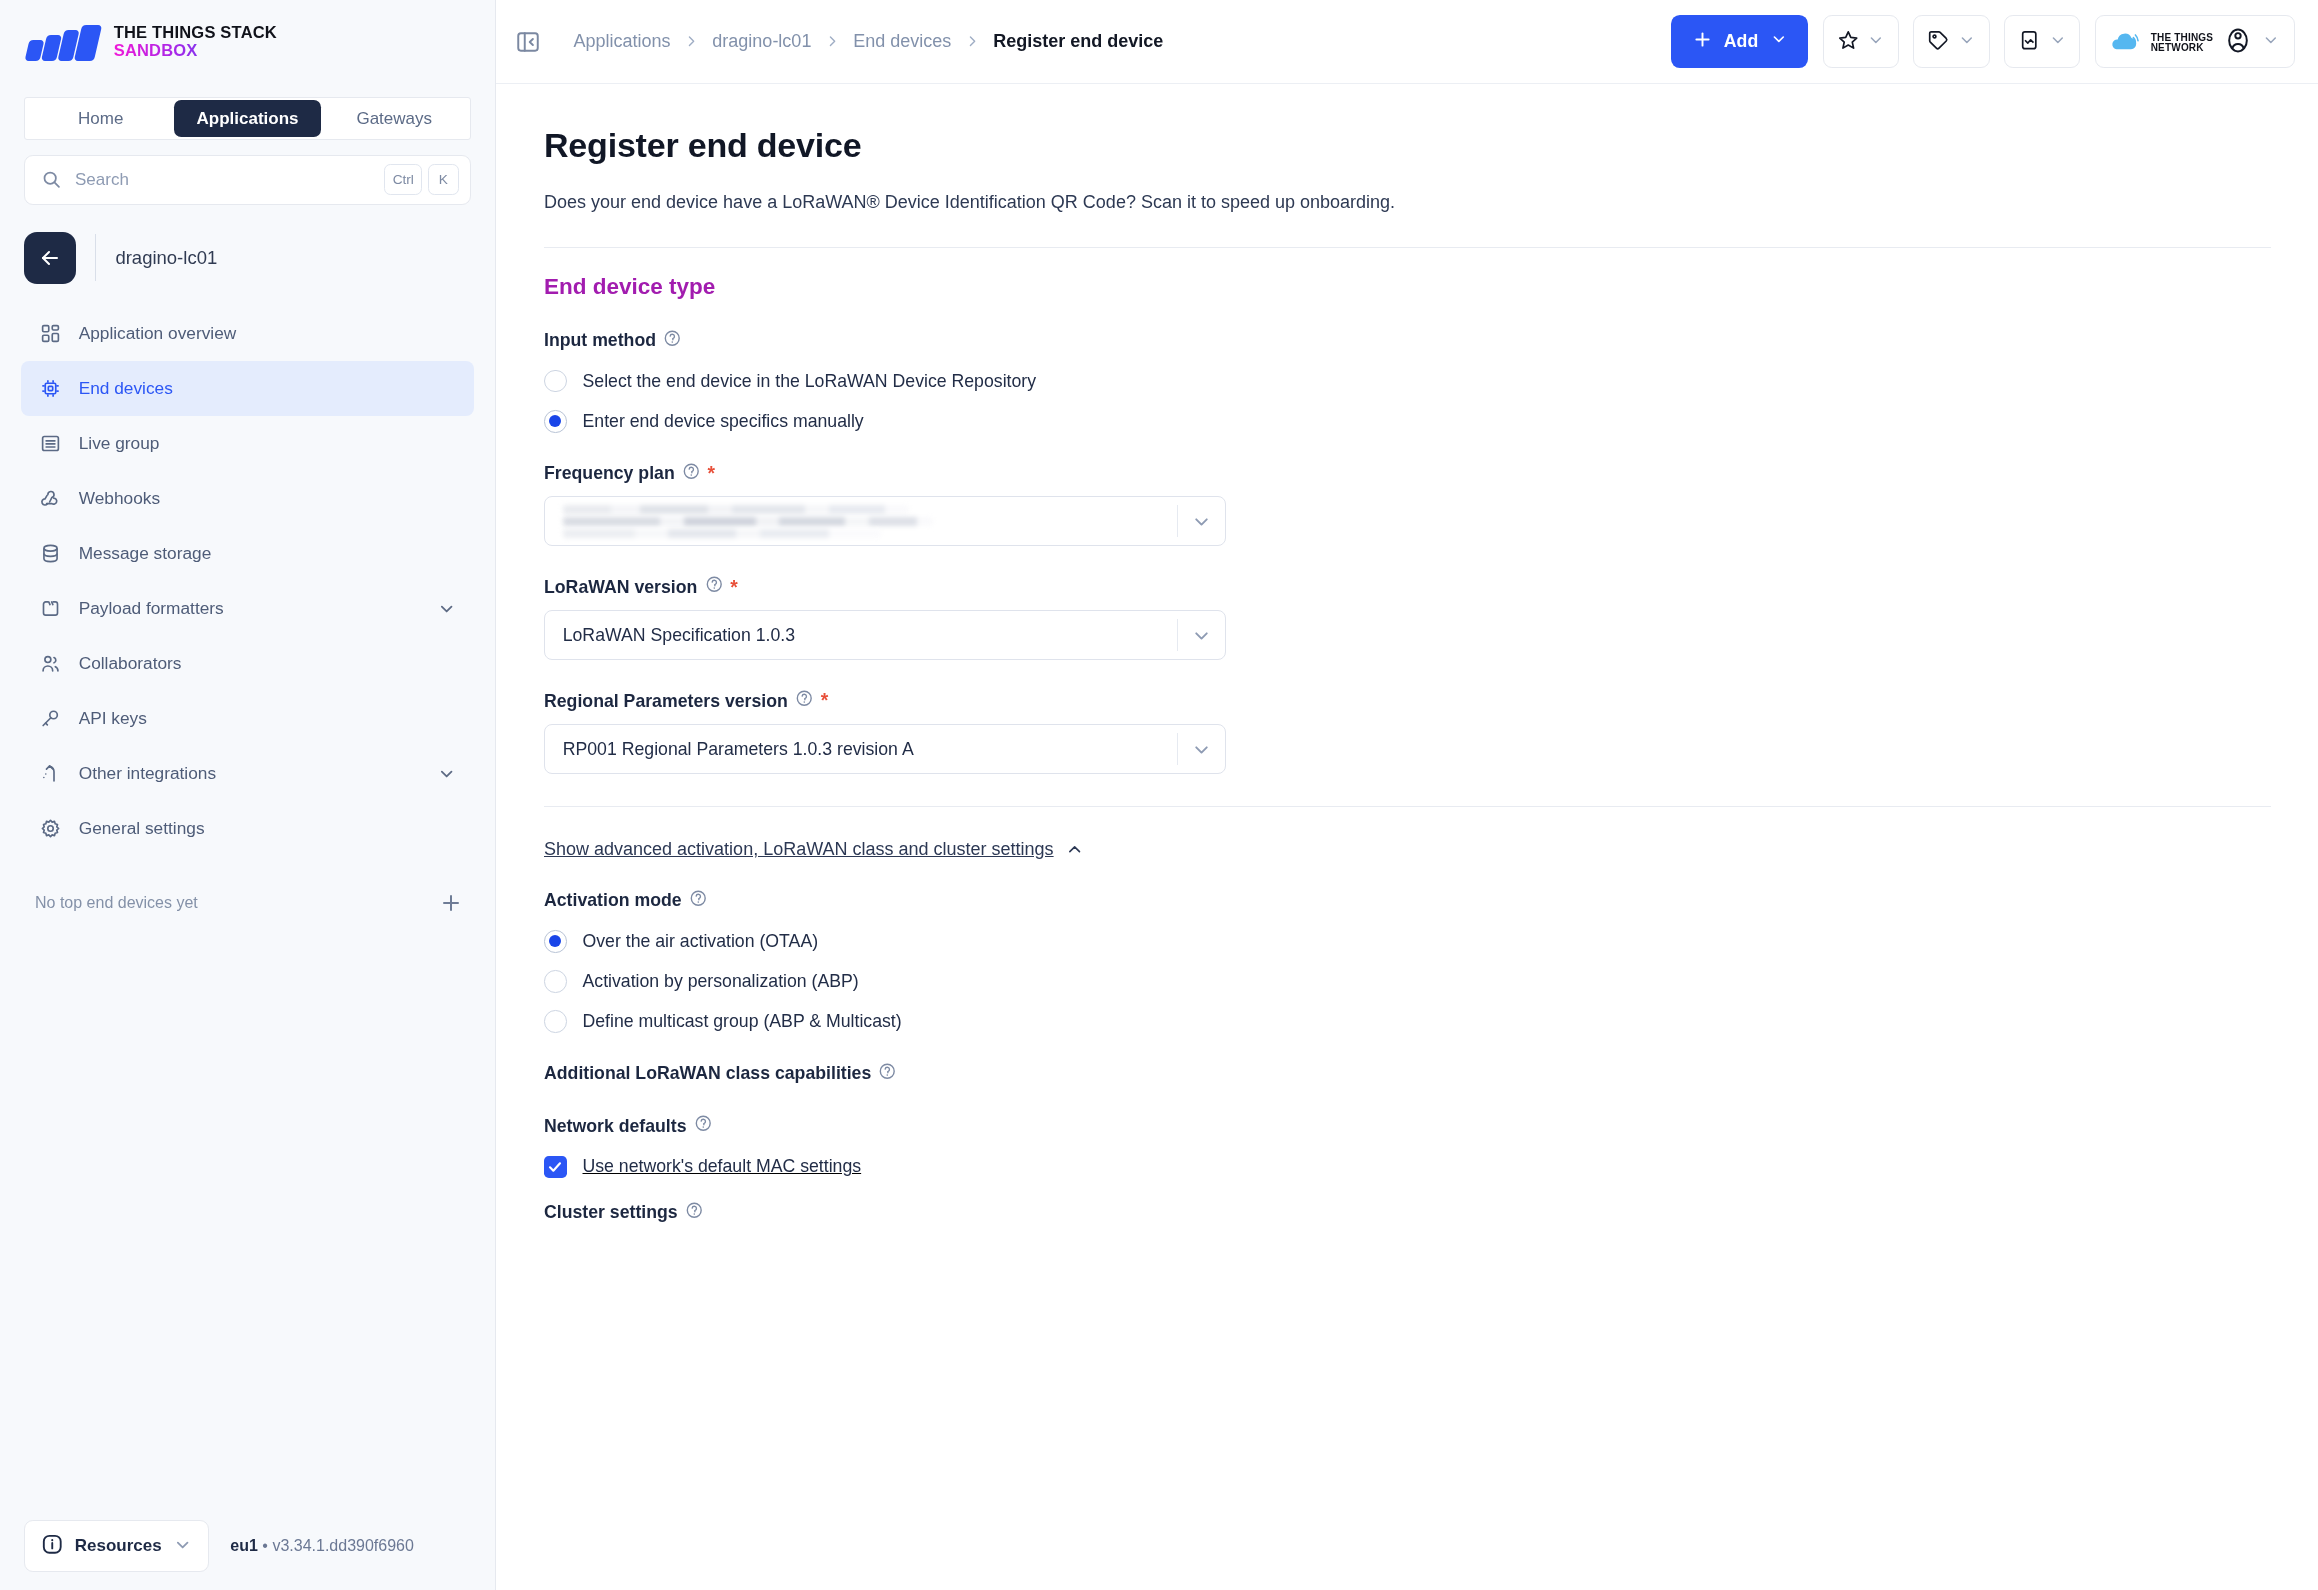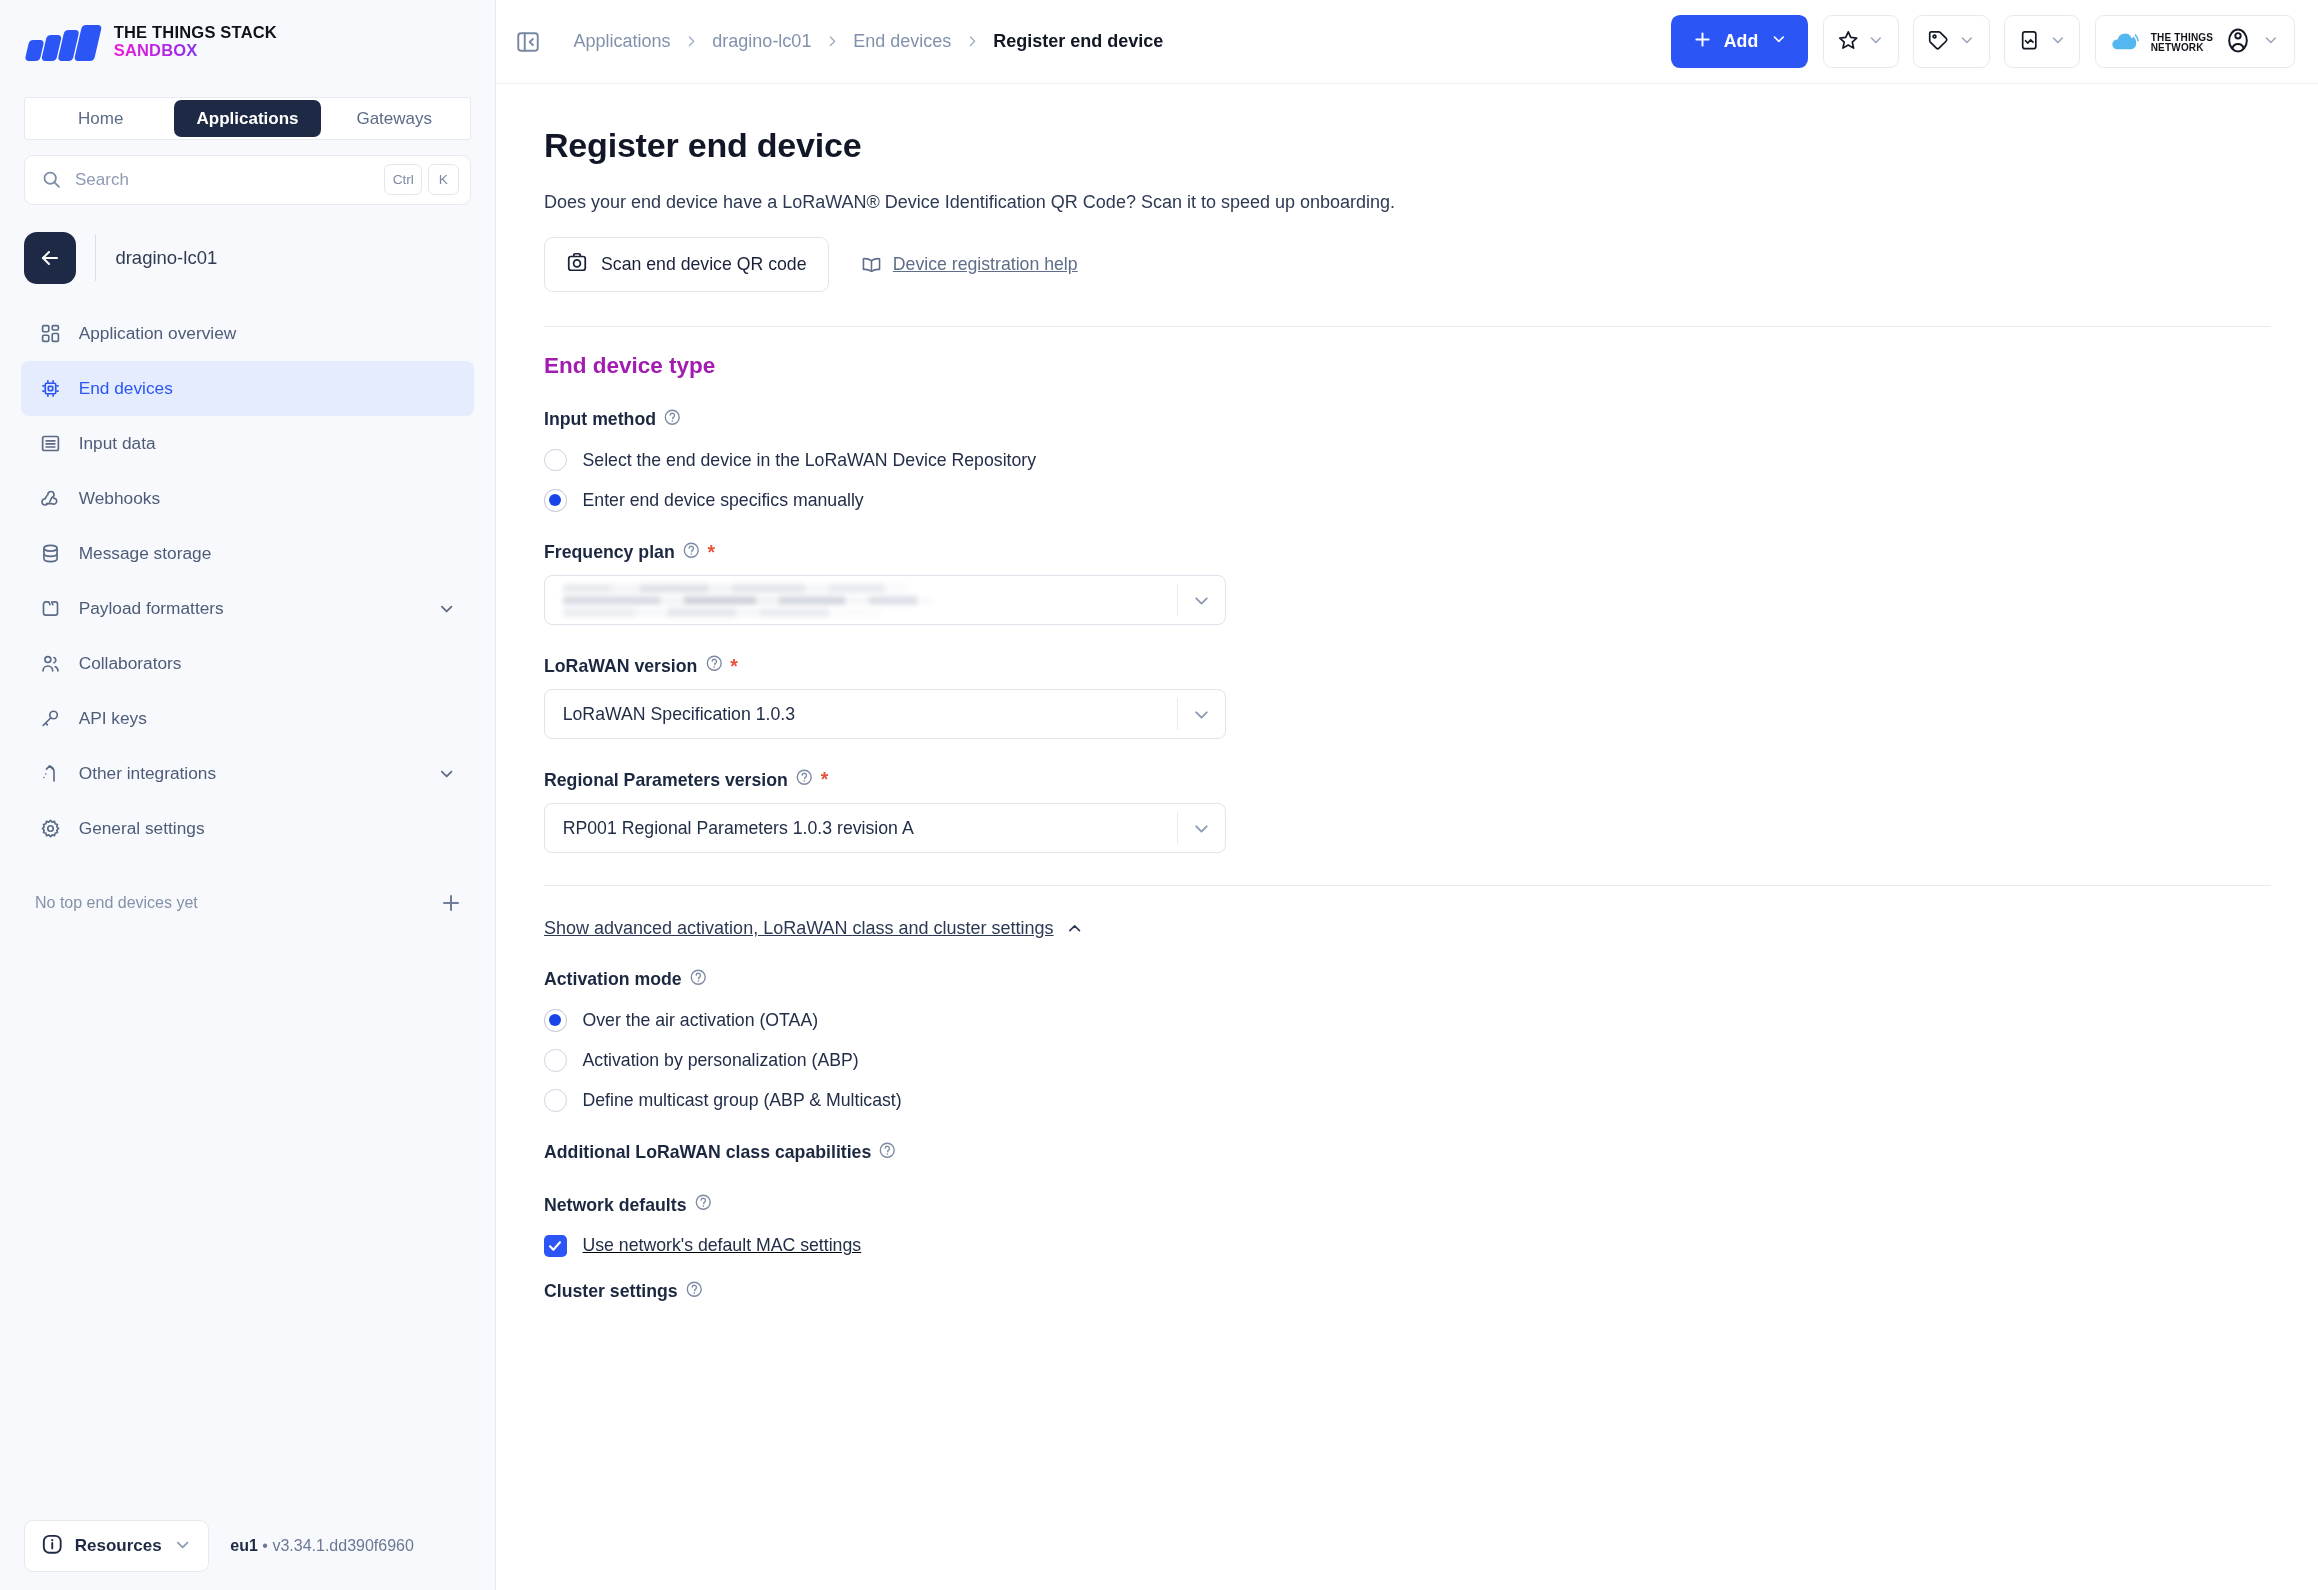--- a/index.html
+++ b/index.html
@@ -325,21 +325,21 @@
 
     <div class="nav-item">
       <span class="nicon">
         <svg width="21" height="21" viewBox="0 0 24 24" fill="none" stroke="#5b6a85" stroke-width="1.9" stroke-linecap="round">
           <rect x="3" y="4" width="18" height="16" rx="2"></rect>
             <line x1="7" y1="9" x2="17" y2="9"></line>
           <line x1="7" y1="12.5" x2="17" y2="12.5"></line>
             <line x1="7" y1="16" x2="17" y2="16"></line>
         </svg>
       </span>
-      <span class="nlabel">Input data</span>
+      <span class="nlabel">Live group</span>
     </div>
 
     <div class="nav-item">
       <span class="nicon">
         <svg width="21" height="21" viewBox="0 0 24 24" fill="none" stroke="#5b6a85" stroke-width="1.9" stroke-linecap="round">
           <path d="M9 7.5a3.5 3.5 0 1 1 4.6 3.3L11 16"></path>
           <path d="M15.5 11.5a3.5 3.5 0 1 1-2 6.3H7.5"></path>
           <path d="M8.5 18a3.5 3.5 0 1 1-2.8-5.6l2.4-4"></path>
         </svg>
       </span>
@@ -572,41 +572,20 @@
             </svg>
         </span>
       </div>
     </div>
   </div>
 
   <div class="content">
     <h1 class="page-title">Register end device</h1>
     <p class="intro">Does your end device have a LoRaWAN® Device Identification QR Code? Scan it to speed up onboarding.</p>
 
-    <div class="qr-row">
-      <div class="qr-btn">
-        <span>
-          <svg width="22" height="22" viewBox="0 0 24 24" fill="none" stroke="#18203a" stroke-width="1.9" stroke-linejoin="round">
-            <rect x="3" y="6" width="18" height="15" rx="2.4"></rect>
-              <circle cx="12" cy="13.5" r="3.7"></circle>
-            <path d="M8.5 6V4.4A1.4 1.4 0 0 1 9.9 3h4.2a1.4 1.4 0 0 1 1.4 1.4V6"></path>
-          </svg>
-        </span>
-        <span>Scan end device QR code</span>
-      </div>
-      <div class="help-link">
-        <span style="text-decoration:none;display:flex;">
-          <svg width="21" height="21" viewBox="0 0 24 24" fill="none" stroke="#5f6d89" stroke-width="1.8" stroke-linejoin="round">
-            <path d="M2.8 5.4A14 14 0 0 1 12 7.6a14 14 0 0 1 9.2-2.2v12.3A14 14 0 0 0 12 19.9a14 14 0 0 0-9.2-2.2z"></path>
-            <line x1="12" y1="7.6" x2="12" y2="19.9"></line>
-          </svg>
-        </span>
-        <span>Device registration help</span>
-      </div>
-    </div>
 
     <div class="divider"></div>
 
     <h2 class="section-title">End device type</h2>
 
     <div class="field-label">
       <span>Input method</span>
       <span>
         <svg width="18.5" height="18.5" viewBox="0 0 24 24" fill="none" stroke="#7d8aa3" stroke-width="1.8">
             <circle cx="12" cy="12" r="9"></circle>

